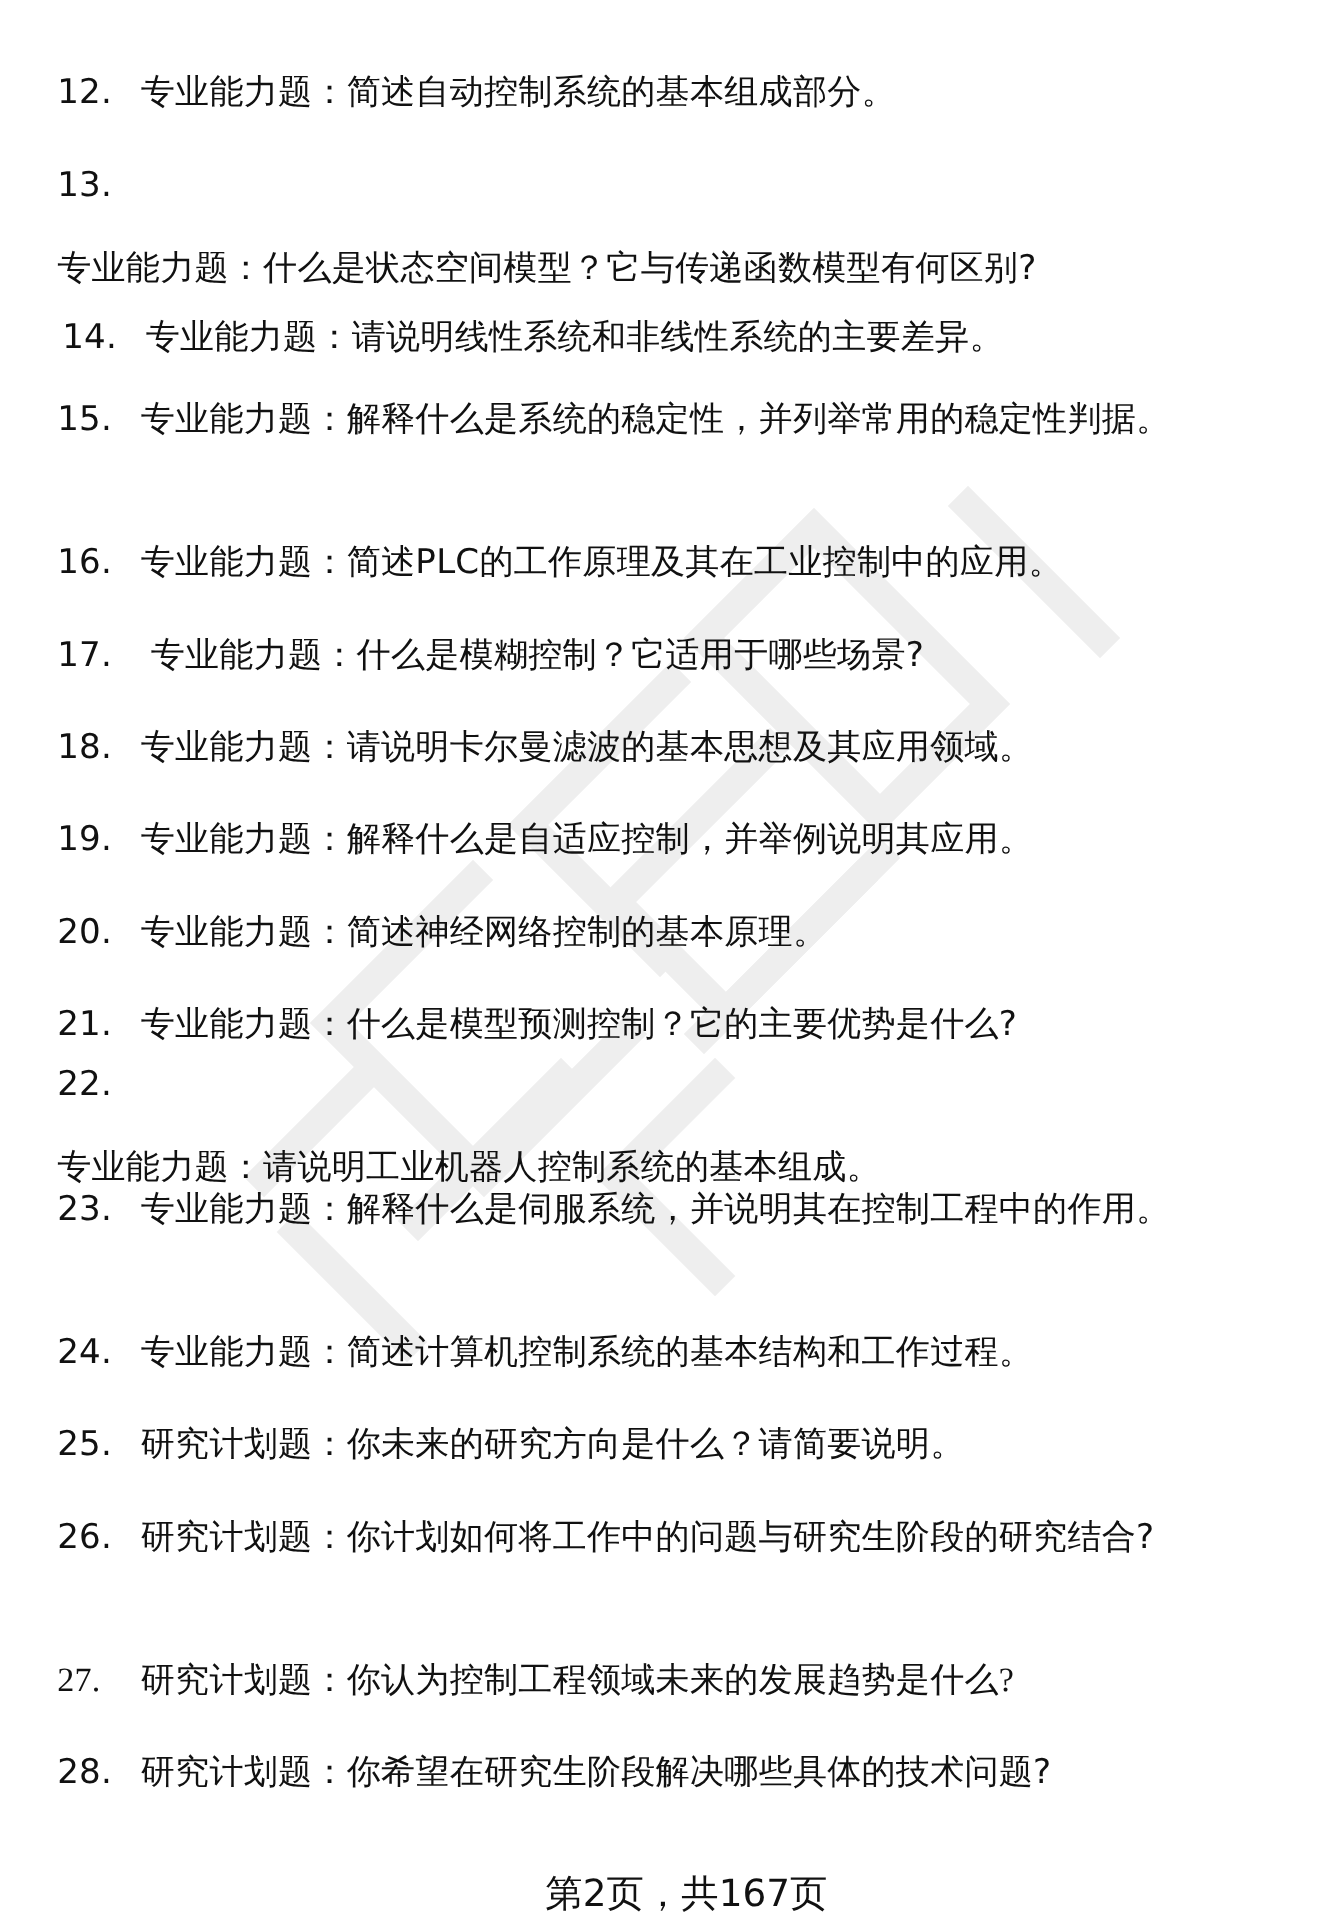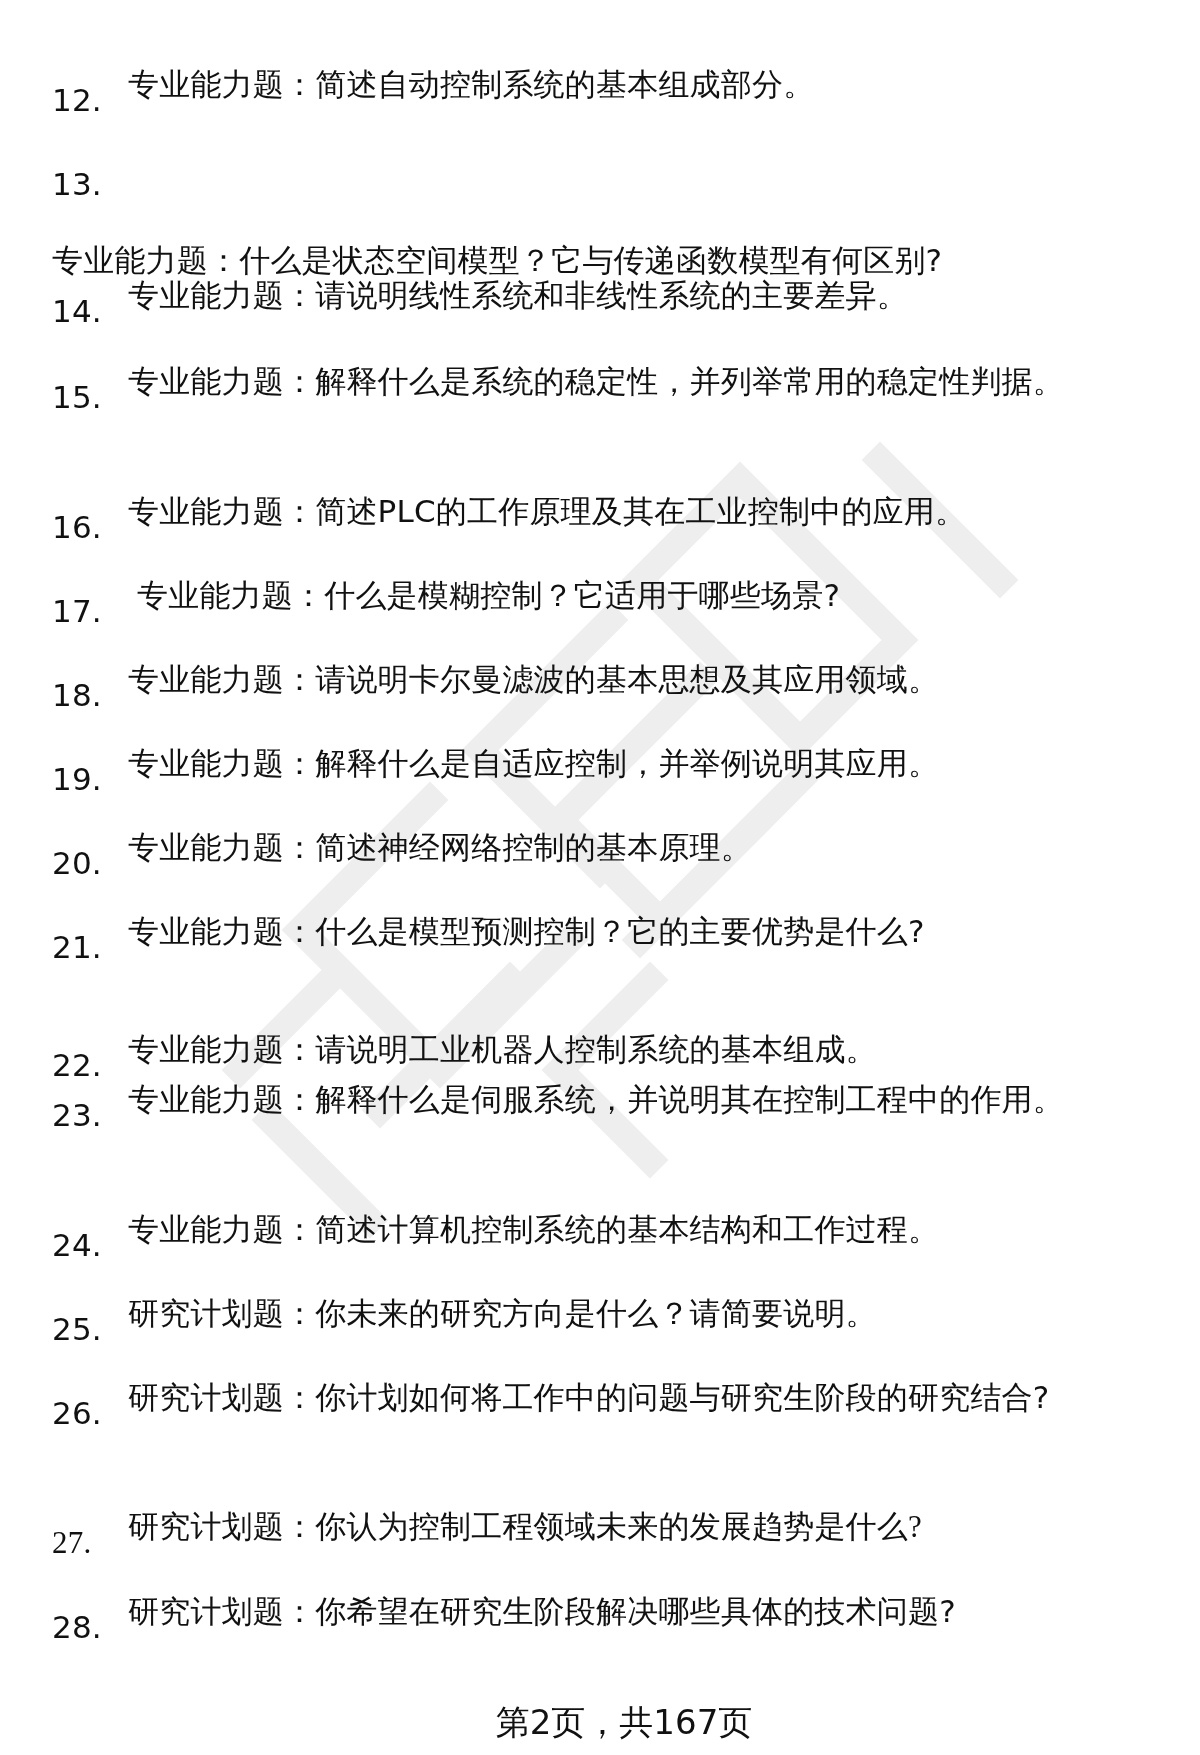--- a/index.html
+++ b/index.html
@@ -37,21 +37,20 @@
       width: 1100px;
       display: flex;
       font-size: 31px;
       line-height: 44px;
       letter-spacing: 0.2px;
     }
     .q-num {
       width: 76px;
       flex: 0 0 76px;
       white-space: nowrap;
-      margin-top: 16px;
     }
     .q-body {
       width: 1015px;
       word-break: break-all;
     }
     .page-footer {
       position: absolute;
       top: 1702px;
       left: 0;
       width: 1200px;
@@ -83,21 +82,21 @@
 
 <div class="question-list" id="question-list">
     <div class="q-item" style="top: 62px;">
       <span class="q-num">12.</span>
       <span class="q-body"><span>专业能力题：</span><span>简述自动控制系统的基本组成部分。</span></span>
     </div>
     <div class="q-item" style="top: 146px; flex-direction: column;">
       <span class="q-num">13.</span>
       <span class="q-body"><span>专业能力题：</span><span>什么是状态空间模型？它与传递函数模型有何区别?</span></span>
     </div>
-    <div class="q-item" style="top: 273px;">
+    <div class="q-item" style="top: 284px; justify-content: center;">
       <span class="q-num">14.</span>
       <span class="q-body"><span>专业能力题：</span><span>请说明线性系统和非线性系统的主要差异。</span></span>
     </div>
     <div class="q-item" style="top: 359px;">
       <span class="q-num">15.</span>
       <span class="q-body"><span>专业能力题：</span><span>解释什么是系统的稳定性，并列举常用的稳定性判据。</span></span>
     </div>
     <div class="q-item" style="top: 489px;">
       <span class="q-num">16.</span>
       <span class="q-body"><span>专业能力题：</span><span>简述PLC的工作原理及其在工业控制中的应用。</span></span>
@@ -115,21 +114,21 @@
       <span class="q-body"><span>专业能力题：</span><span>解释什么是自适应控制，并举例说明其应用。</span></span>
     </div>
     <div class="q-item" style="top: 825px;">
       <span class="q-num">20.</span>
       <span class="q-body"><span>专业能力题：</span><span>简述神经网络控制的基本原理。</span></span>
     </div>
     <div class="q-item" style="top: 909px;">
       <span class="q-num">21.</span>
       <span class="q-body"><span>专业能力题：</span><span>什么是模型预测控制？它的主要优势是什么?</span></span>
     </div>
-    <div class="q-item" style="top: 1027px;">
+    <div class="q-item" style="top: 963px; flex-direction: column;">
       <span class="q-num">22.</span>
       <span class="q-body"><span>专业能力题：</span><span>请说明工业机器人控制系统的基本组成。</span></span>
     </div>
     <div class="q-item" style="top: 1077px;">
       <span class="q-num">23.</span>
       <span class="q-body"><span>专业能力题：</span><span>解释什么是伺服系统，并说明其在控制工程中的作用。</span></span>
     </div>
     <div class="q-item" style="top: 1207px;">
       <span class="q-num">24.</span>
       <span class="q-body"><span>专业能力题：</span><span>简述计算机控制系统的基本结构和工作过程。</span></span>

